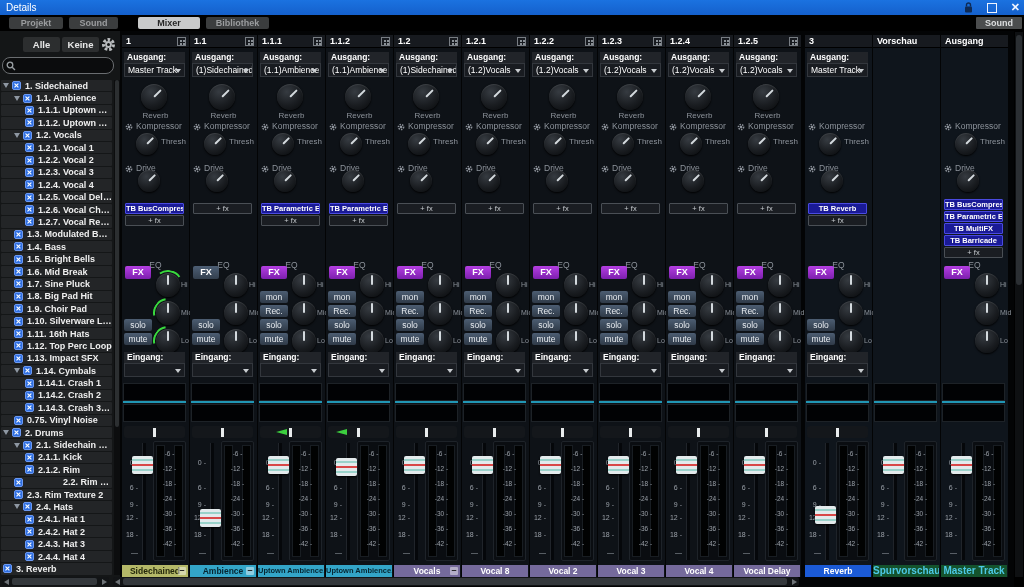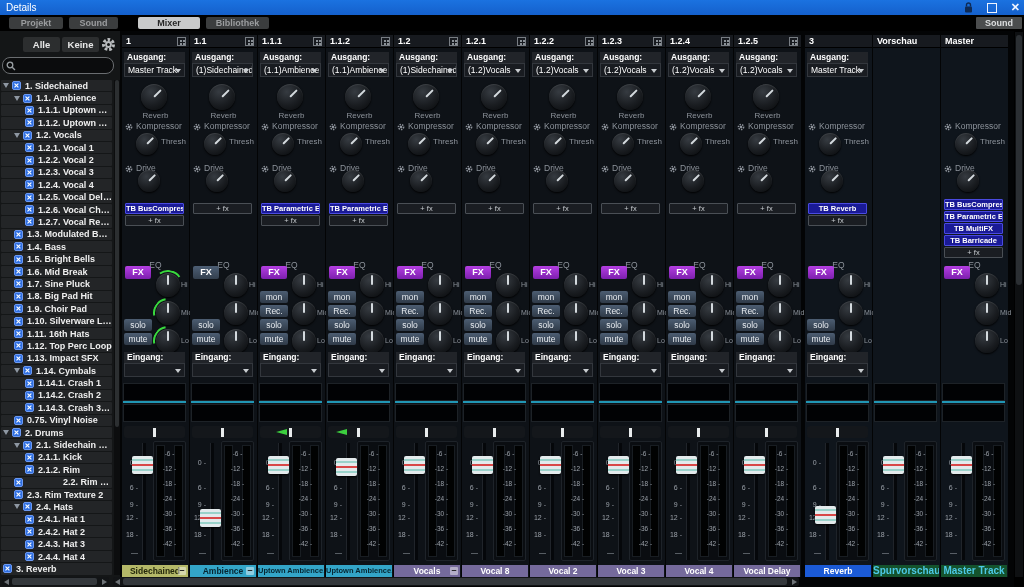--- a/index.html
+++ b/index.html
@@ -1172,21 +1172,21 @@
             <div class="mscale" style="top: 53px;">-24 -</div>
             <div class="mscale" style="top: 68px;">-30 -</div>
             <div class="mscale" style="top: 83px;">-36 -</div>
             <div class="mscale" style="top: 98px;">-42 -</div>
           </div>
           <div class="cap" style="top: 15px;"></div>
         </div>
         <div class="nameb nm-teal">Spurvorschau</div>
       </div>
       <div class="strip right">
-        <div class="hd">Master</div>
+        <div class="hd">Ausgang</div>
         <div class="gearrow" style="top: 86px;"><svg width="8" height="8" viewBox="0 0 10 10">
             <circle cx="5" cy="5" r="3.2" fill="none" stroke="#8d939b" stroke-width="2" stroke-dasharray="1.8 1.4"></circle>
             <circle cx="5" cy="5" r="1.6" fill="#8d939b"></circle>
           </svg><span>Kompressor</span></div>
         <div class="knob" style="width: 22px; height: 22px; left: 14px; top: 98px;">
           <div class="ind" style="transform: rotate(225deg);"></div>
         </div>
         <div class="klab" style="left: 39px; top: 102px;">Thresh</div>
         <div class="gearrow" style="top: 128px;"><svg width="8" height="8" viewBox="0 0 10 10">
             <circle cx="5" cy="5" r="3.2" fill="none" stroke="#8d939b" stroke-width="2" stroke-dasharray="1.8 1.4"></circle>

